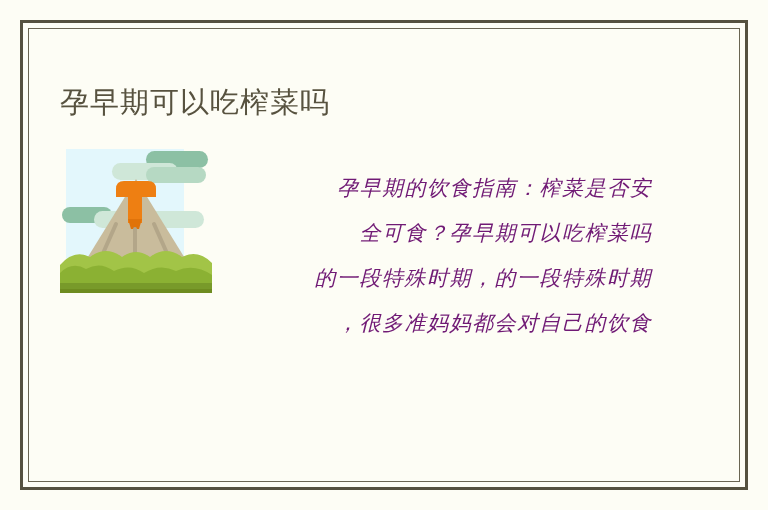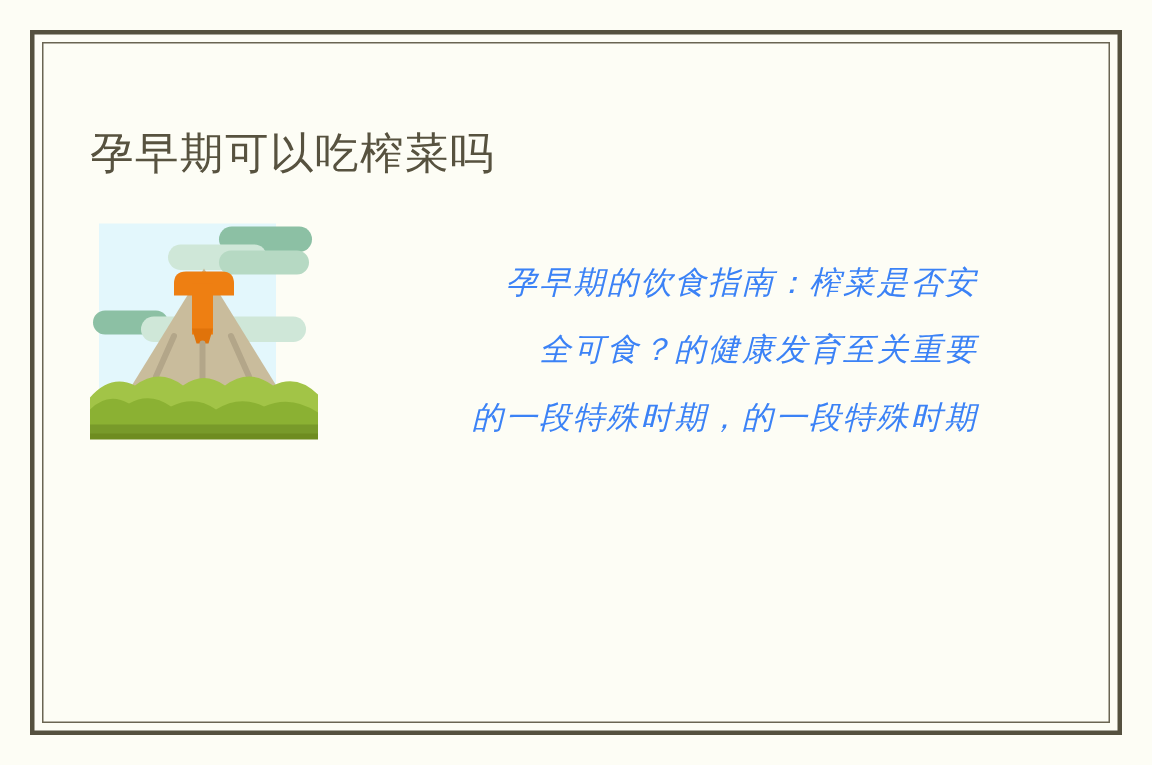--- a/index.html
+++ b/index.html
@@ -84,21 +84,21 @@
   .article-body {
     position: absolute;
     left: 232px;
     top: 166px;
     width: 420px;
   }
   .body-line {
     font-family: "Liberation Serif", "DejaVu Serif", serif;
     font-size: 21px;
     line-height: 45px;
-    color: #3b82f6;
+    color: #701a75;
     letter-spacing: 1.5px;
     white-space: nowrap;
     font-style: italic;
   }
 </style>
 </head>
 <body>
 
 <div class="page">
 
@@ -132,18 +132,19 @@
 
         <path d="M0 120 Q14 104 30 112 Q46 100 62 112 Q76 102 90 112 Q106 100 122 112 Q138 104 152 118 L152 142 L0 142 Z" fill="#a2c447"></path>
         <path d="M0 128 Q12 116 26 124 Q40 116 54 126 Q70 118 84 128 Q100 118 116 126 Q134 118 152 130 L152 142 L0 142 Z" fill="#8bb133"></path>
         <rect x="0" y="138" width="152" height="8" fill="#789a2a"></rect>
         <rect x="0" y="144" width="152" height="4" fill="#6e8c20"></rect>
       </svg>
     </div>
 
     <div class="article-body">
       <div class="body-line">孕早期的饮食指南：榨菜是否安</div>
-      <div class="body-line">全可食？的健康发育至关重要</div>
+      <div class="body-line">全可食？孕早期可以吃榨菜吗</div>
       <div class="body-line">的一段特殊时期，的一段特殊时期</div>
+      <div class="body-line">，很多准妈妈都会对自己的饮食</div>
     </div>
 
   </div>
 </div>
 
 </body></html>

